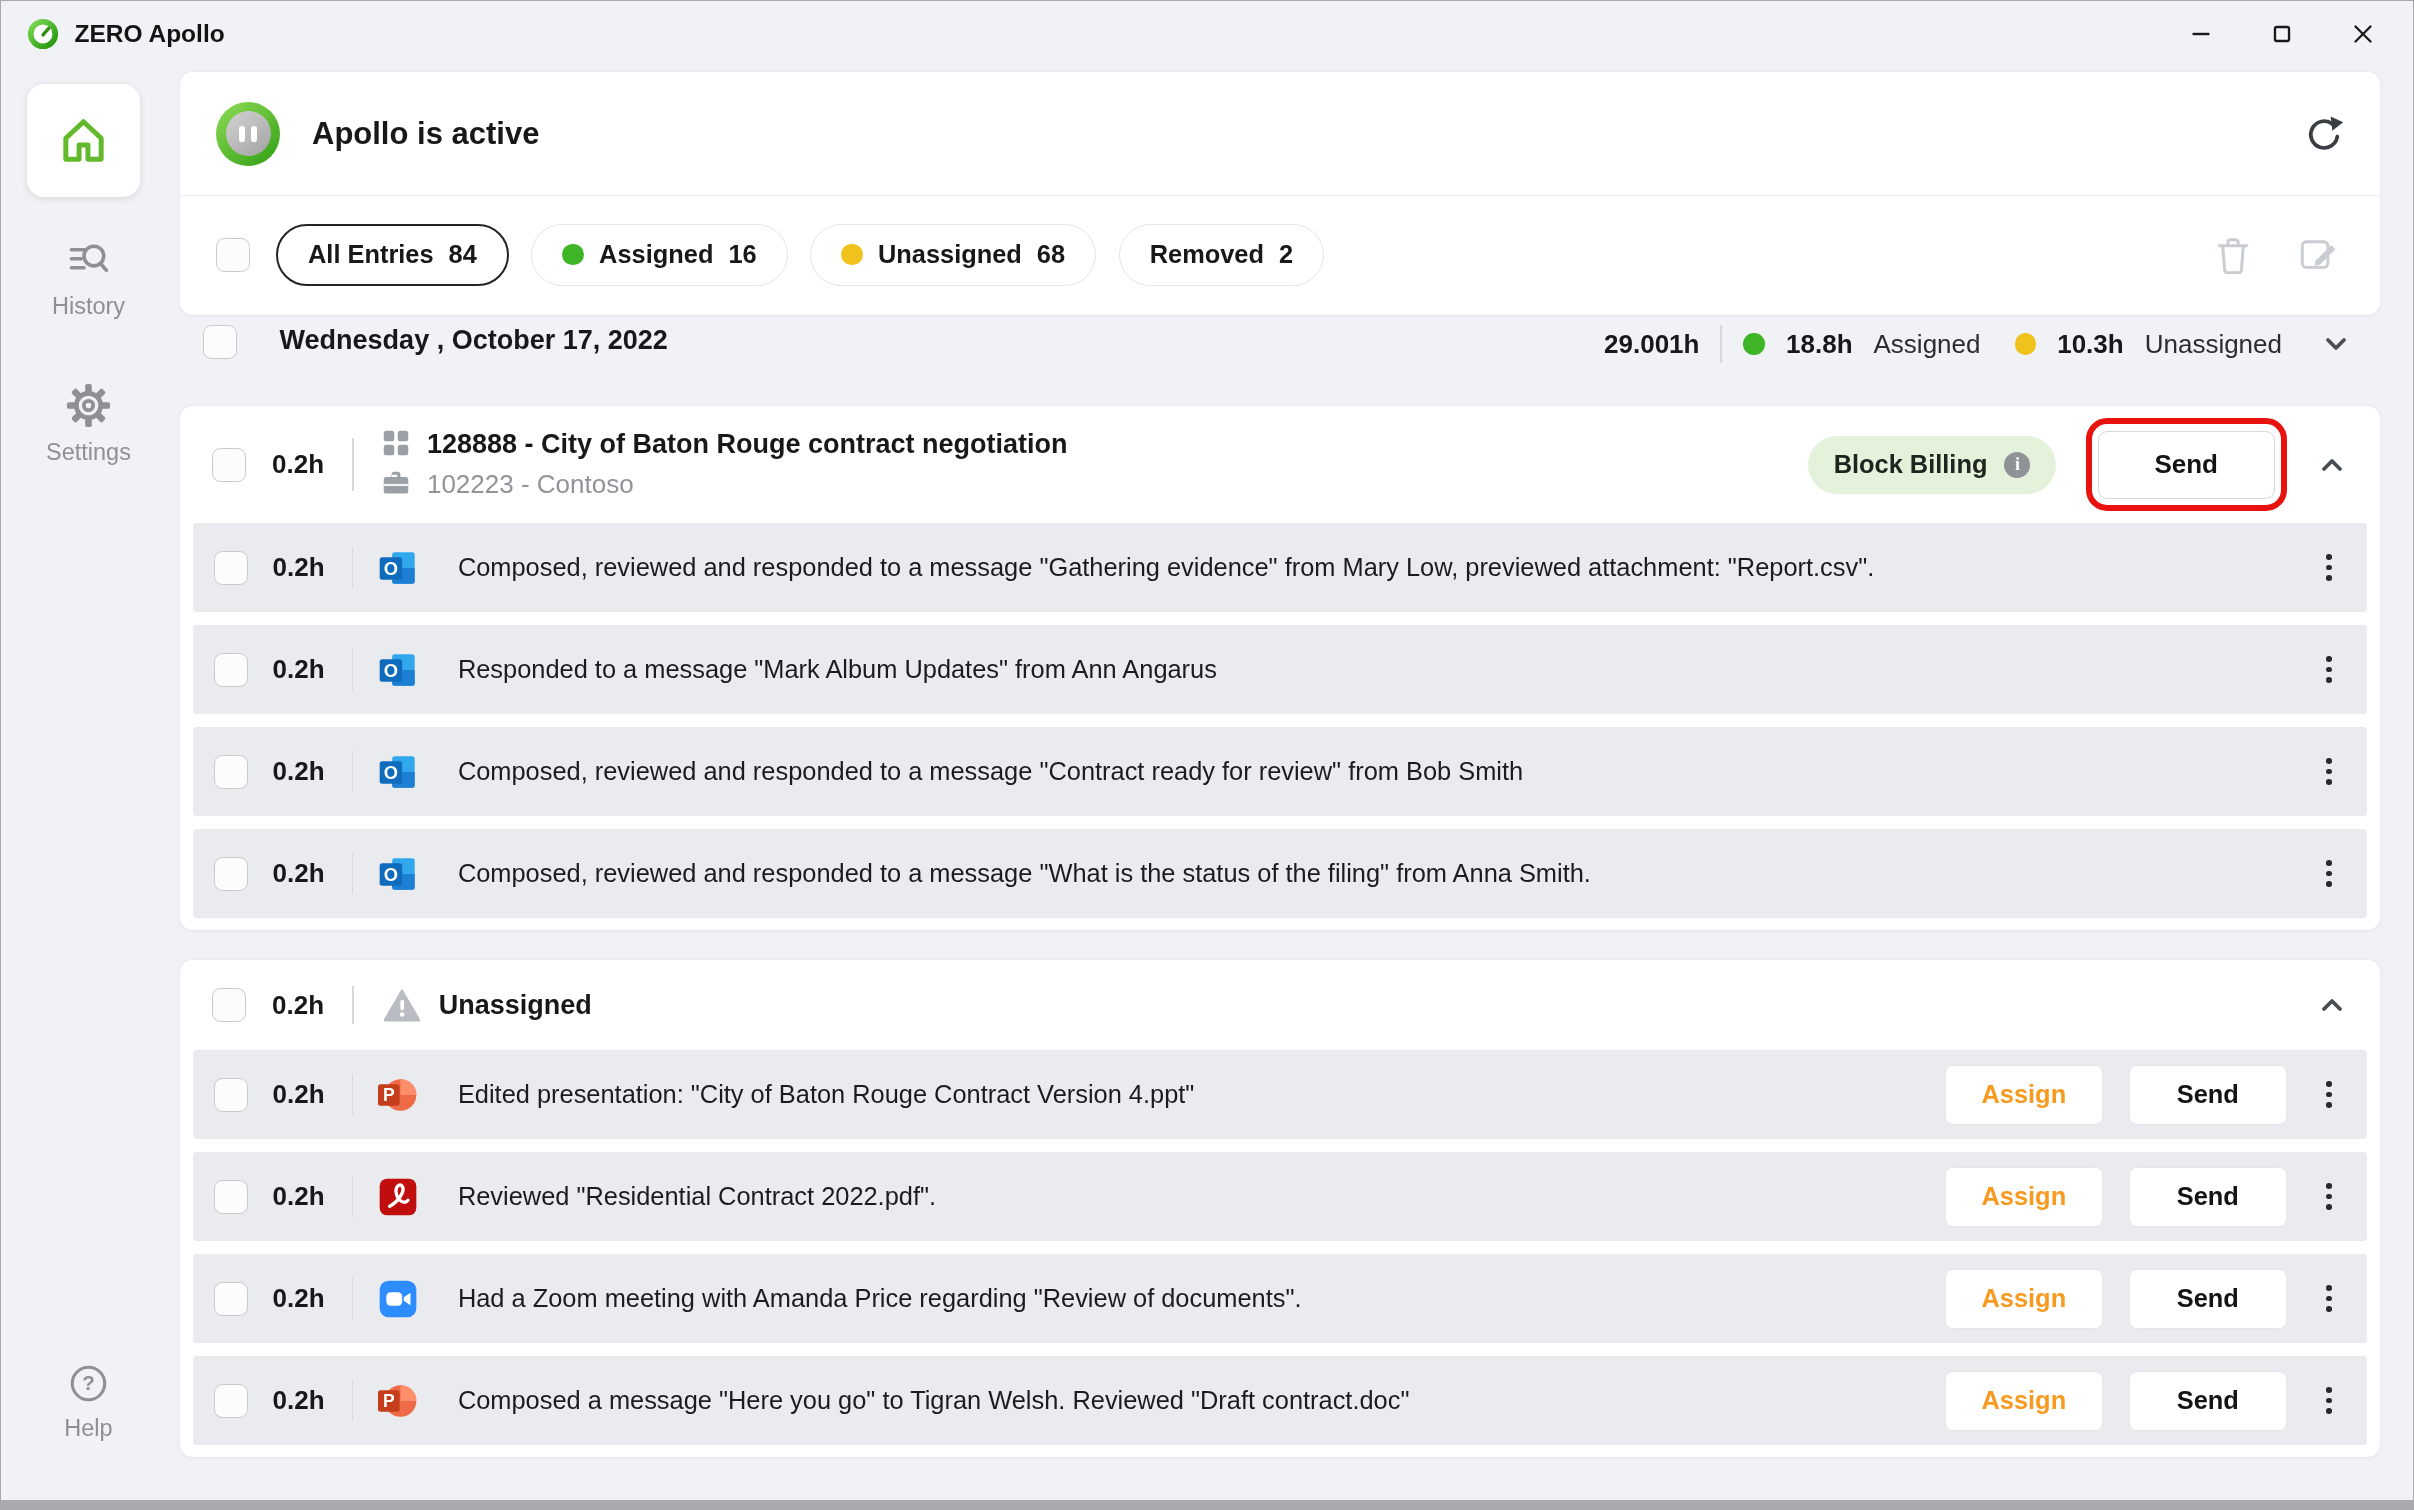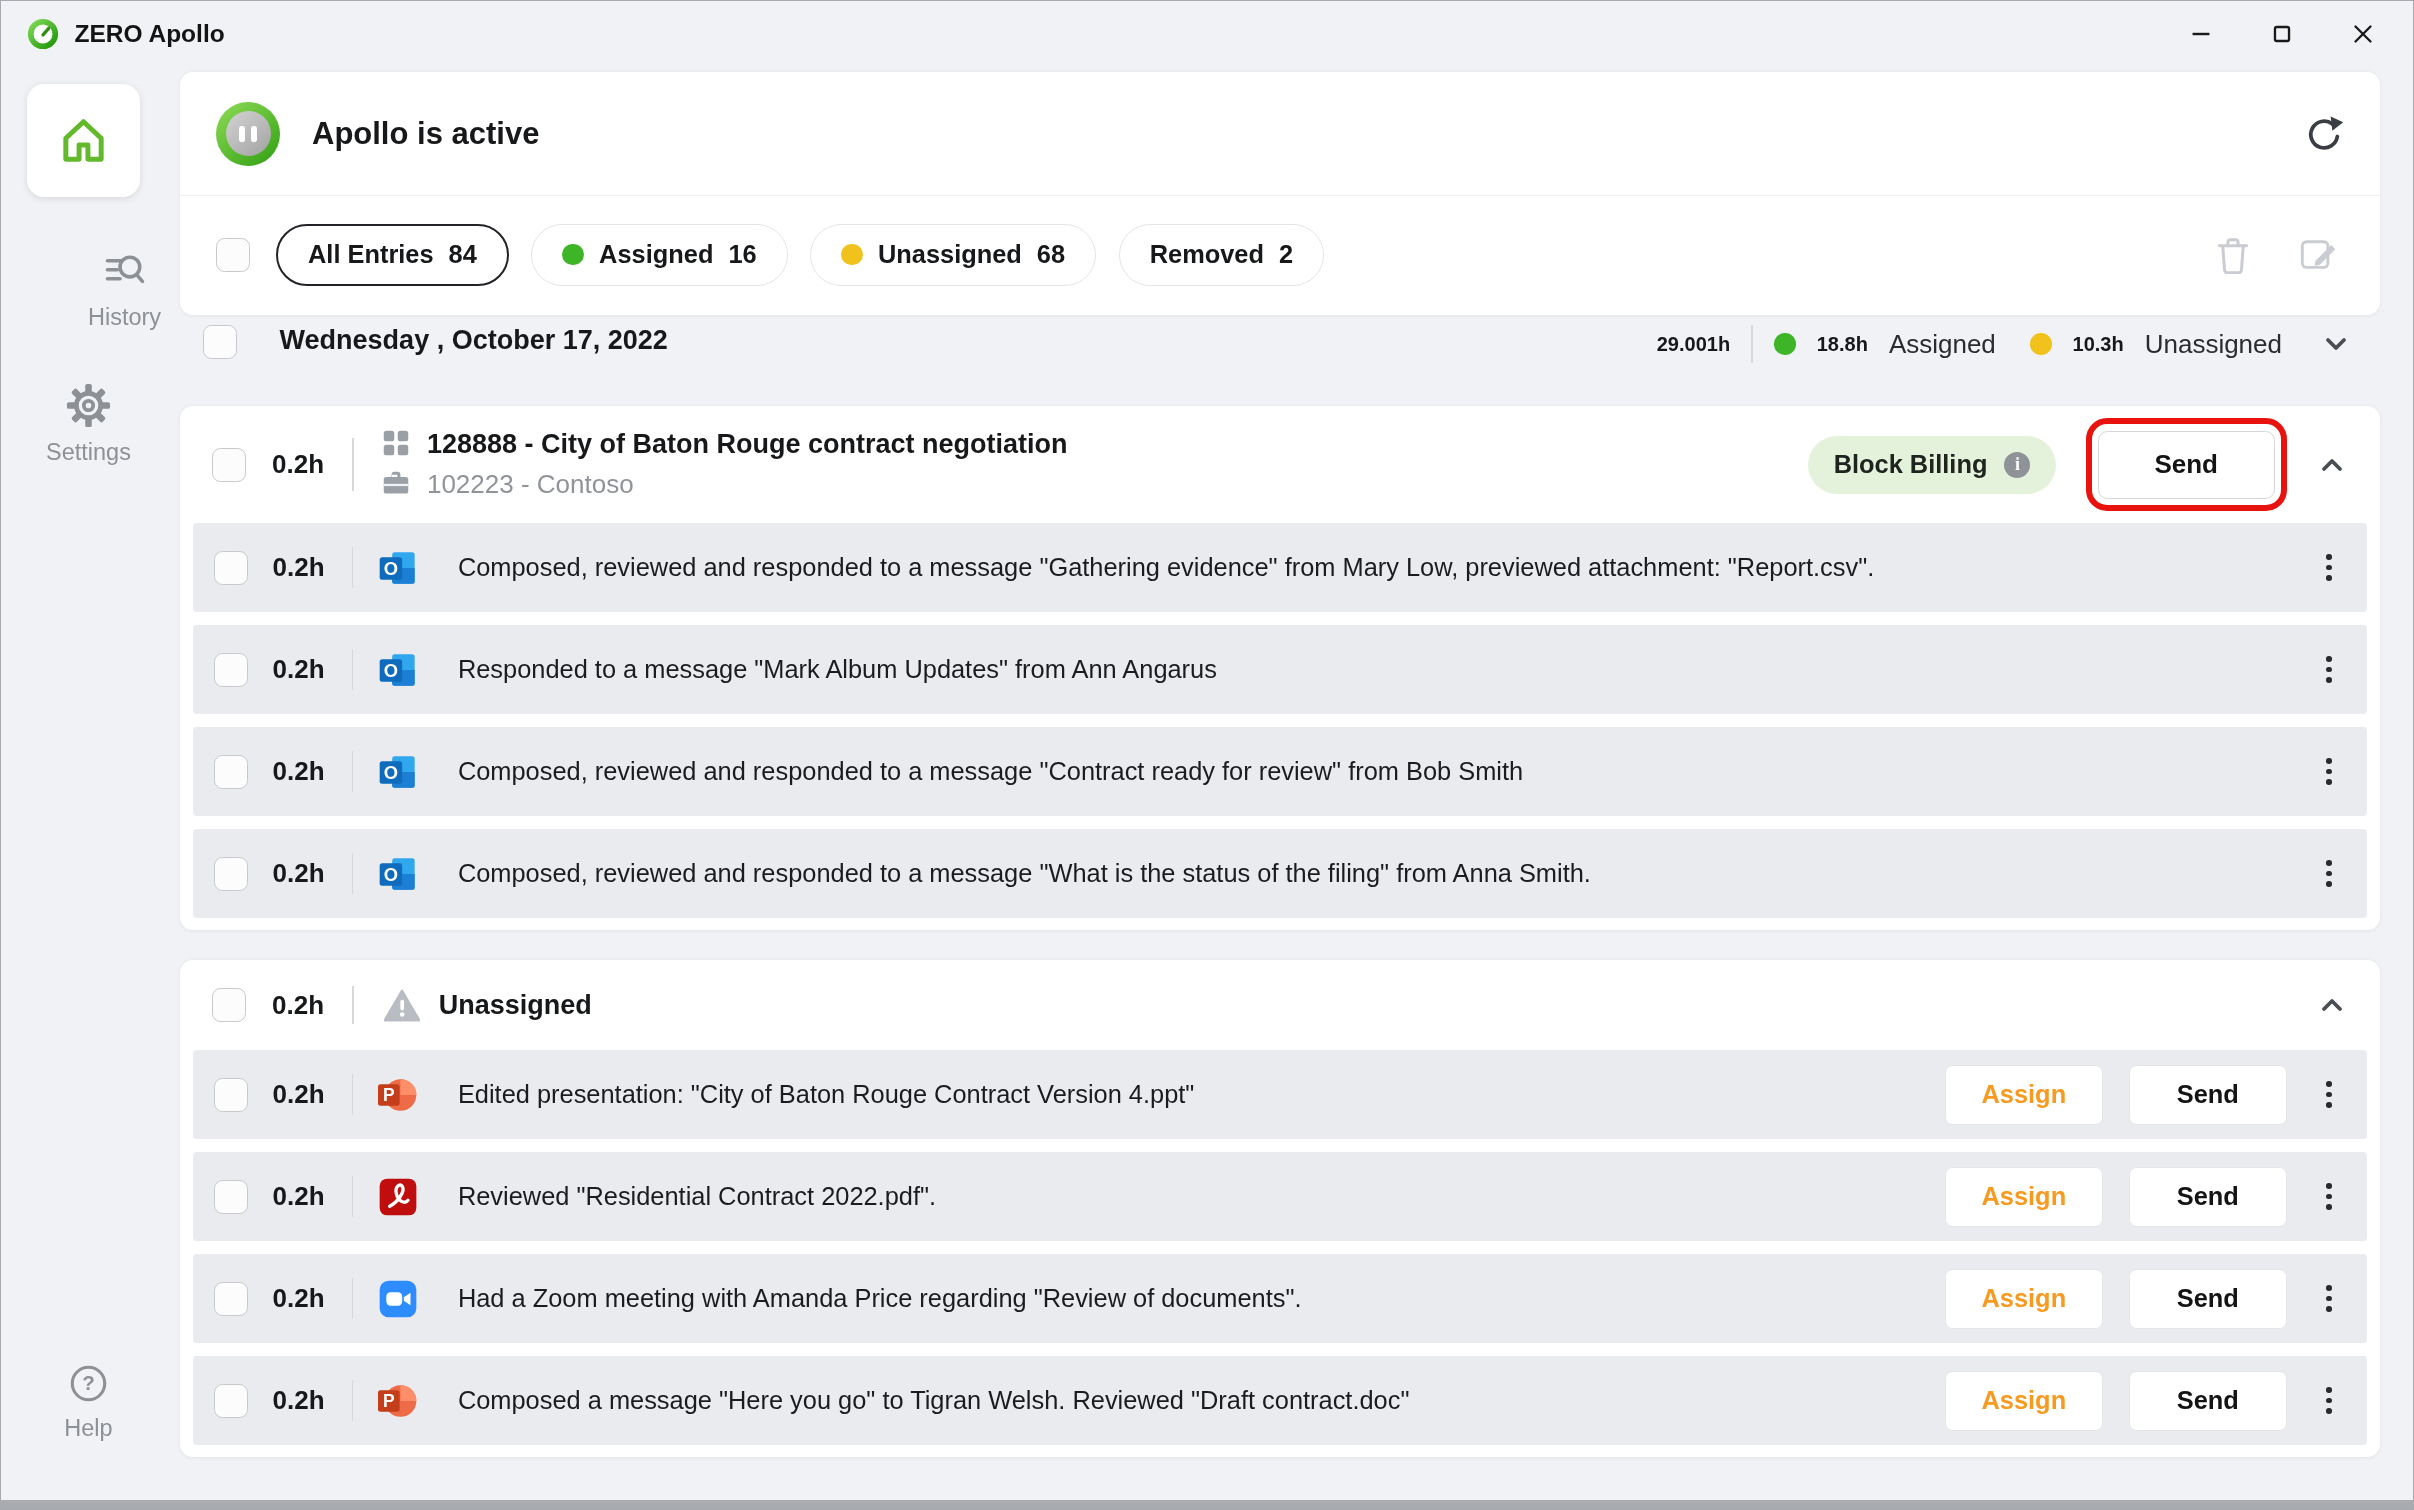--- a/index.html
+++ b/index.html
@@ -16,21 +16,21 @@
   .win-controls { margin-left:auto; display:flex; align-items:center; }
   .win-btn { width:81px; height:60px; display:flex; align-items:center; justify-content:center; }
 
   
   .sidebar { position:absolute; top:66px; left:0; width:175px; bottom:0; }
   .home-card { position:absolute; top:17px; left:26px; width:113px; height:113px;
                background:#fff; border-radius:17px; box-shadow:0 1.9px 7.5px rgba(0,0,0,.10);
                display:flex; align-items:center; justify-content:center; }
   .side-item { position:absolute; left:0; width:175px; display:flex; flex-direction:column;
                align-items:center; gap:11.3px; color:#8d9094; font-size:23.5px; }
-  .side-history { top:183px;margin-left:36px; } .side-settings { top:316px; } .side-help { top:1296px; }
+  .side-history { top:172px; } .side-settings { top:316px; } .side-help { top:1296px; }
 
   
   .card { position:absolute; left:179px; width:2200px; background:#fff; border-radius:13px;
           box-shadow:0 0.9px 4.7px rgba(0,0,0,.06); }
 
   
   .header-card { top:71px; height:243px; }
   .header-row { height:124px; display:flex; align-items:center; padding:0 36px;
                 border-bottom:1.9px solid #edeef1; }
   .status-text { font-size:31px; font-weight:700; color:#17181a; margin-left:32px; }
@@ -52,21 +52,21 @@
   .chip.selected { border:2.8px solid #212327; }
   .dot { width:21.7px; height:21.7px; border-radius:50%; flex:none; }
   .dot-green { background:#3db526; } .dot-yellow { background:#f1c21b; }
   .filter-tools { margin-left:auto; display:flex; align-items:center; gap:49px; padding-right:7.5px; }
 
   
   .date-row { position:absolute; left:179px; top:324px; width:2200px; height:79px;
               display:flex; align-items:flex-start; padding:0 28px 0 22.6px; }
   .date-text { font-size:27px; font-weight:700; color:#17181a; margin-left:43px; }
   .day-stats { margin-left:auto; display:flex; align-items:center; gap:21px; }
-  .stat-hours { font-size:20px; font-weight:700; color:#17181a; }
+  .stat-hours { font-size:26px; font-weight:700; color:#17181a; }
   .stat-label { font-size:26px; color:#2a2c2f; }
   .vdiv { width:1.9px; height:38px; background:#d6d8db; flex:none; }
 
   
   .matter-card { top:405px; height:524px; }
   .unassigned-card { top:959px; height:497px; }
 
   .group-header { height:117px; display:flex; align-items:center; padding:0 32px; }
   .unassigned-card .group-header { height:90px; }
   .hrs { font-size:26px; font-weight:700; color:#17181a; }

